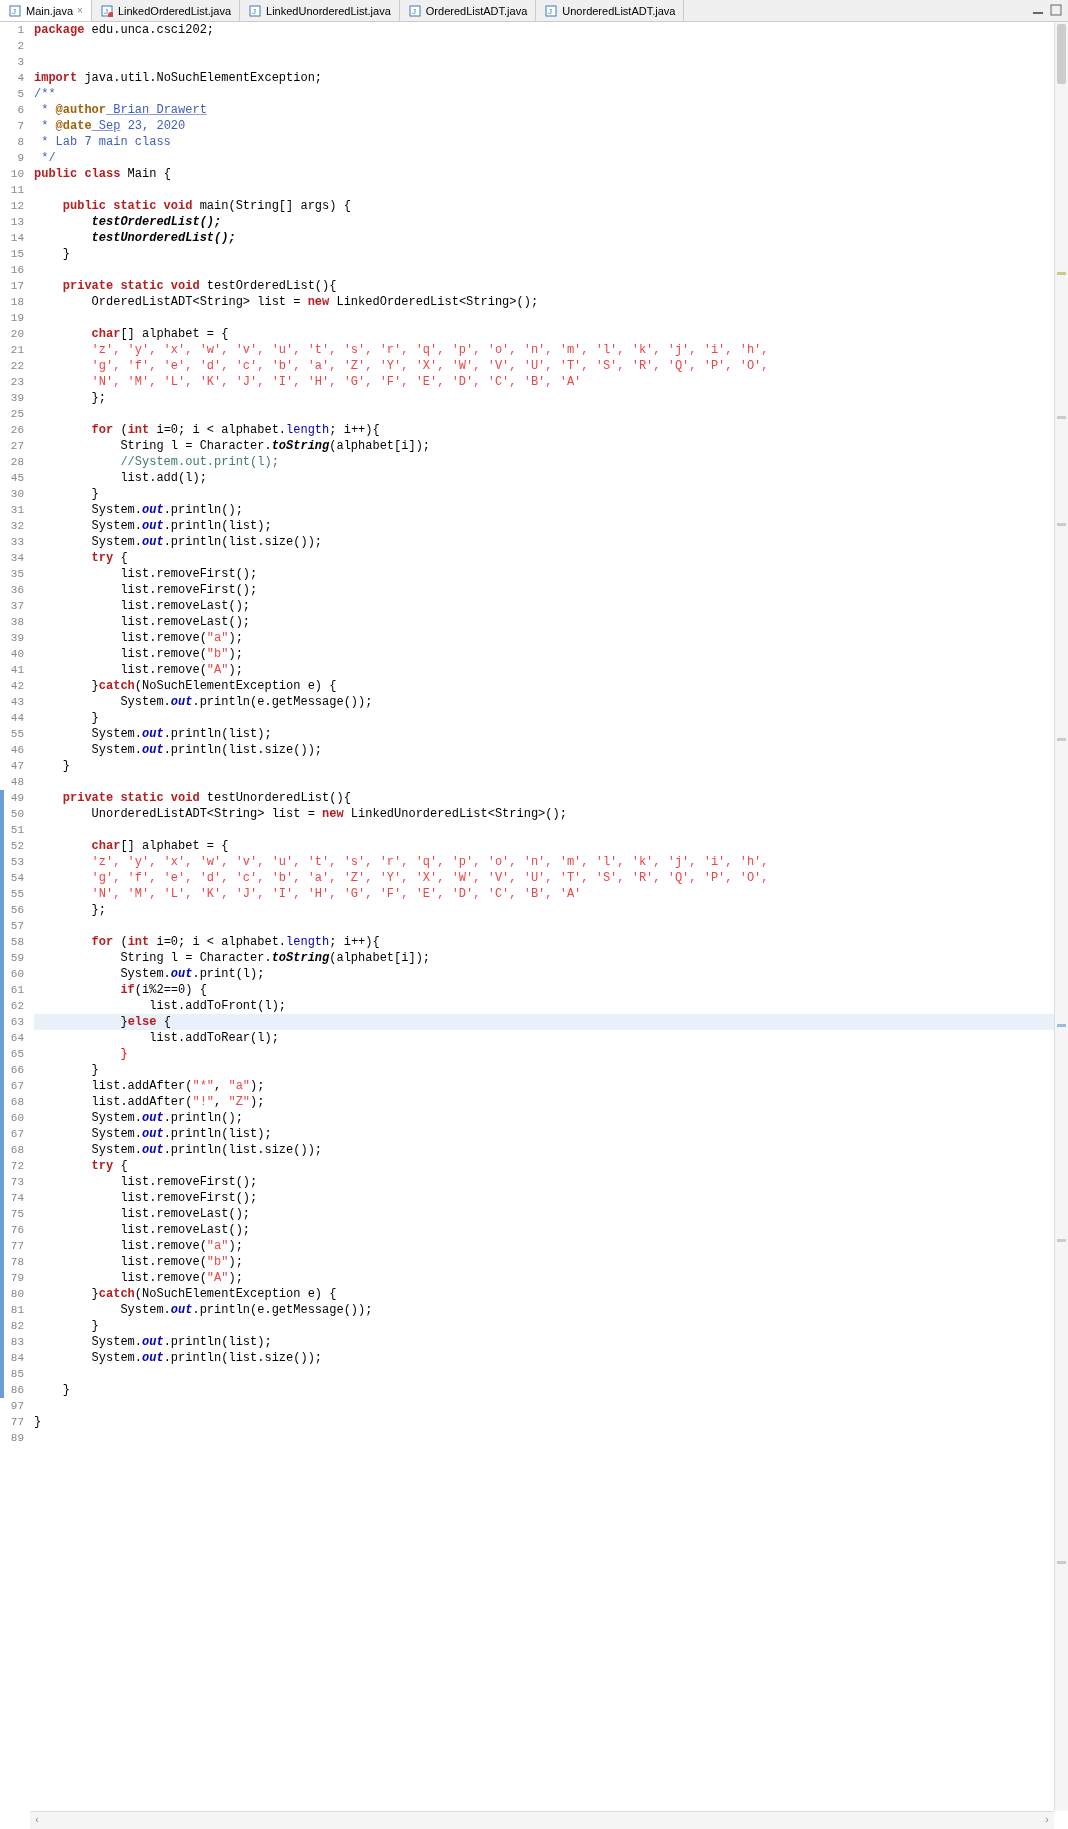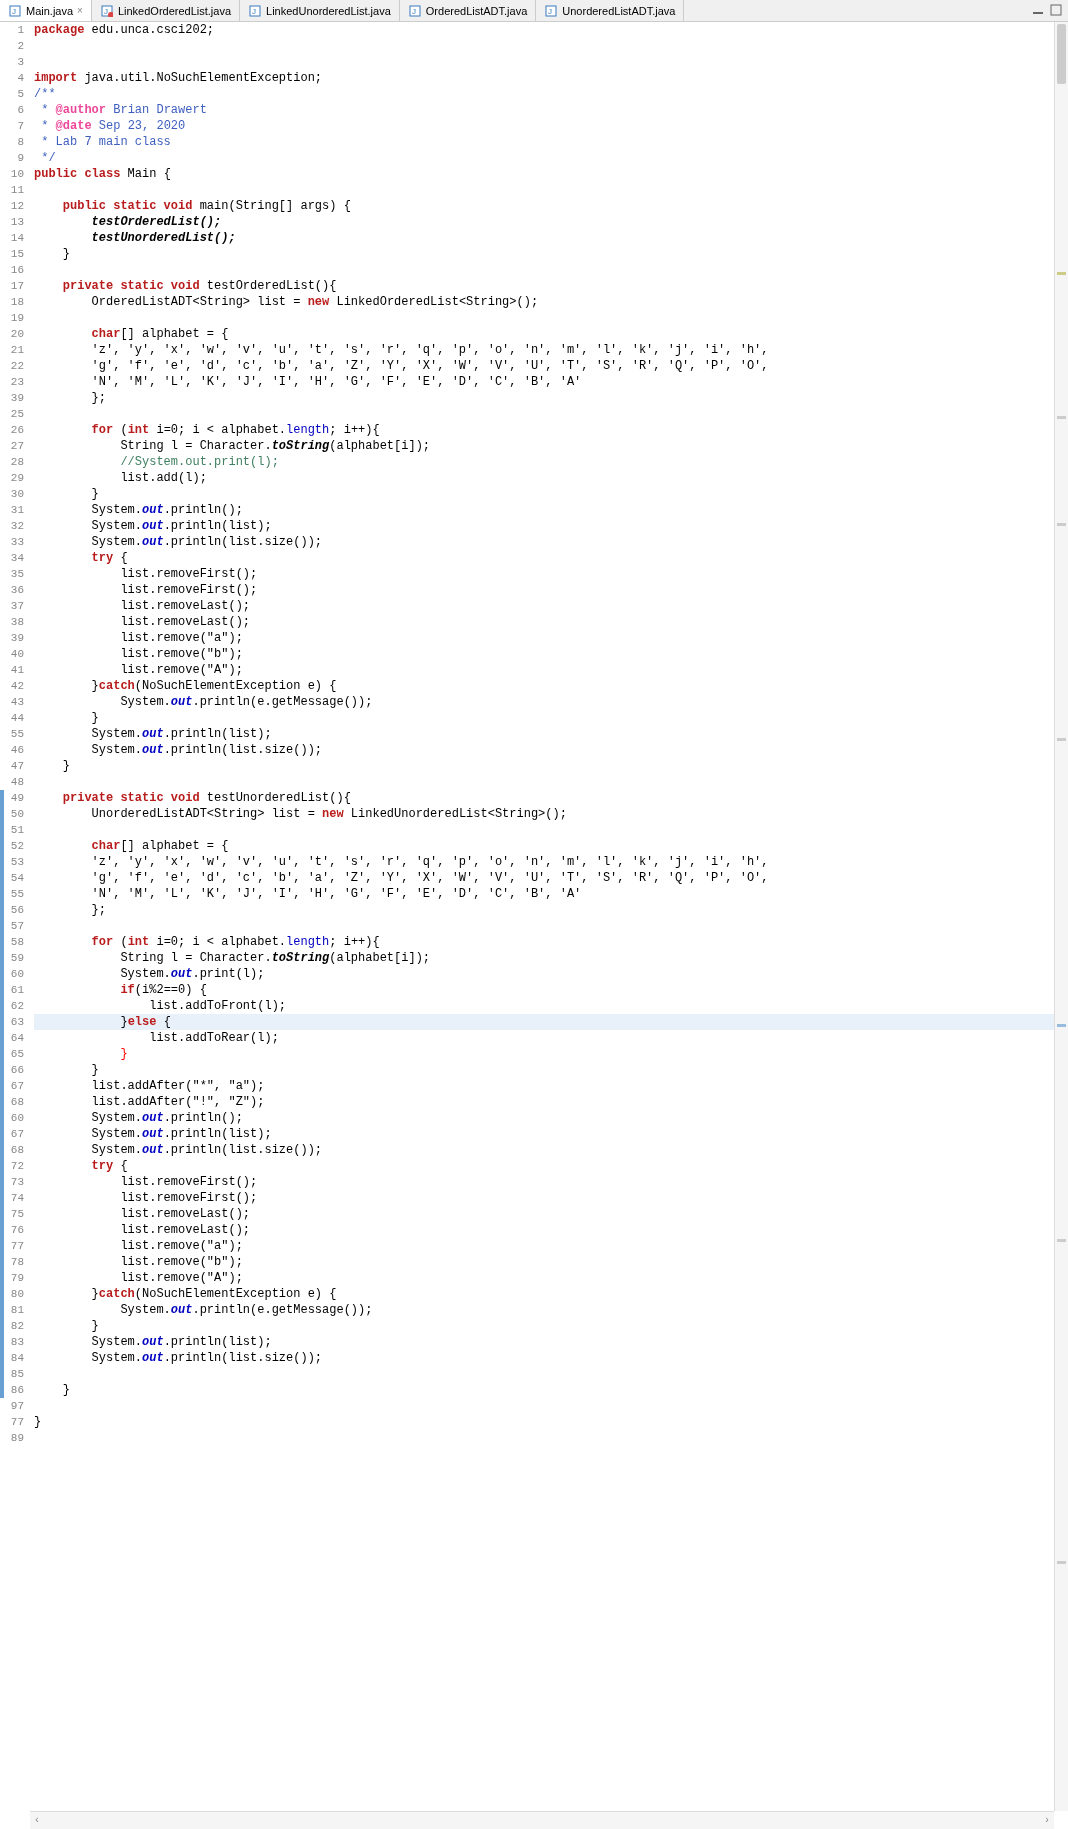--- a/index.html
+++ b/index.html
@@ -80,27 +80,27 @@
   white-space: pre;
   padding-left: 4px;
   position: relative;
 }
 .code-line {
   height: 16px;
   position: relative;
 }
 .hl-line { background: #e8f0fa; }
 .kw { color: #b91c1c; font-weight: bold; }
-.str { color: #000000; }
+.str { color: #ef4444; }
 .com { color: #3f7f5f; }
 .doc { color: #3f5fbf; }
-.doctag { color: #ec4899; font-weight: bold; }
+.doctag { color: #a16207; font-weight: bold; }
 .fld { color: #0000c0; }
 .s-it { font-style: italic; color: #0000c0; margin-top: 36px;}
-.underline { text-decoration-color: #99c; }
+.underline { text-decoration: underline; text-decoration-color: #99c; }
 .b-it { font-style: italic; font-weight: bold; }
 .scroll-v {
   position: absolute;
   right: 0;
   top: 22px;
   bottom: 18px;
   width: 14px;
   background: #f5f5f5;
   border-left: 1px solid #ddd;
 }
@@ -214,21 +214,21 @@
       <div class="gutter-line">19</div>
       <div class="gutter-line">20</div>
       <div class="gutter-line">21</div>
       <div class="gutter-line">22</div>
       <div class="gutter-line">23</div>
       <div class="gutter-line">39</div>
       <div class="gutter-line">25</div>
       <div class="gutter-line">26</div>
       <div class="gutter-line">27</div>
       <div class="gutter-line">28</div>
-      <div class="gutter-line">29</div>
+      <div class="gutter-line">45</div>
       <div class="gutter-line">30</div>
       <div class="gutter-line">31</div>
       <div class="gutter-line">32</div>
       <div class="gutter-line">33</div>
       <div class="gutter-line">34</div>
       <div class="gutter-line">35</div>
       <div class="gutter-line">36</div>
       <div class="gutter-line">37</div>
       <div class="gutter-line">38</div>
       <div class="gutter-line">39</div>

